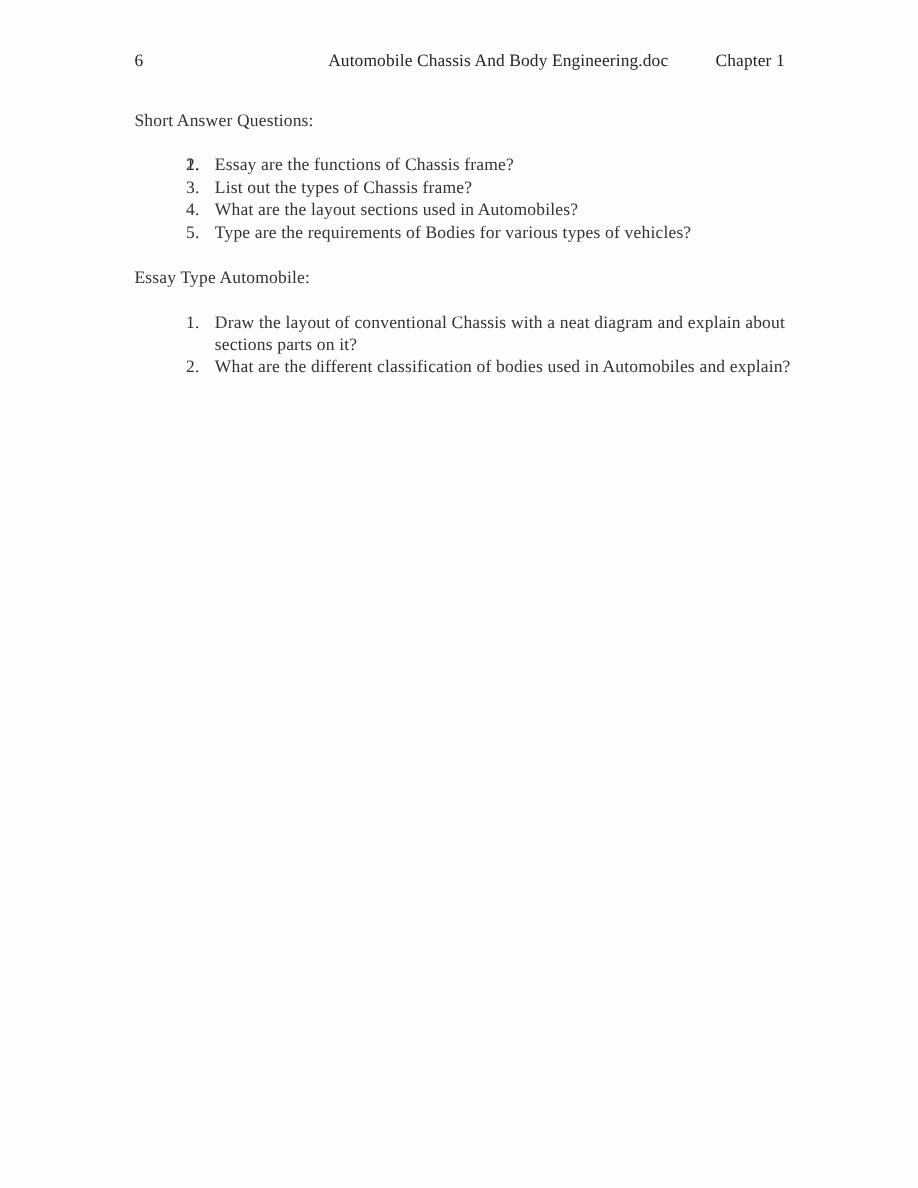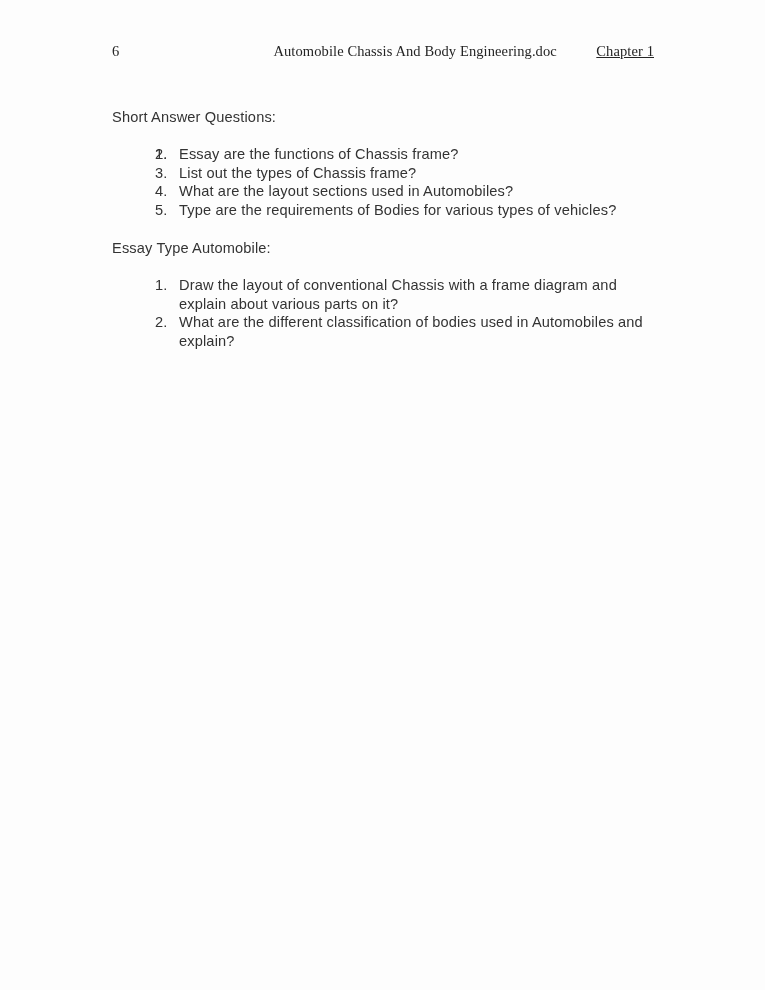--- a/index.html
+++ b/index.html
@@ -43,29 +43,29 @@
     width: 122px;
     flex: 0 0 auto;
   }
   .doc-header .doc-title {
     flex: 1 1 auto;
     text-align: center;
   }
   .doc-header .chapter {
     flex: 0 0 auto;
     text-align: right;
-    text-decoration: underline;
   }
 
   
   .content {
     position: absolute;
-    top: 108px;
+    top: 92px;
     left: 112px;
     width: 560px;
+    font-family: Liberation Serif, serif;
   }
 
   .section-heading {
     font-size: 14.6px;
     line-height: 19px;
     color: #333333;
     letter-spacing: 0.15px;
     margin: 0;
     font-weight: normal;
   }
@@ -142,21 +142,21 @@
 
     <div class="gap-list-to-heading"></div>
 
     <p class="section-heading">Essay Type Automobile:</p>
 
     <div class="gap-heading-to-list-2"></div>
 
     <ol class="q-list essay-list">
       <li class="q-item">
         <span class="q-num">1.</span>
-        <span>Draw the layout of conventional Chassis with a frame diagram and explain about various parts on it?</span>
+        <span>Draw the layout of conventional Chassis with a neat diagram and explain about sections parts on it?</span>
       </li>
       <li class="q-item">
         <span class="q-num">2.</span>
         <span>What are the different classification of bodies used in Automobiles and explain?</span>
       </li>
     </ol>
 
   </div>
 </div>
 

